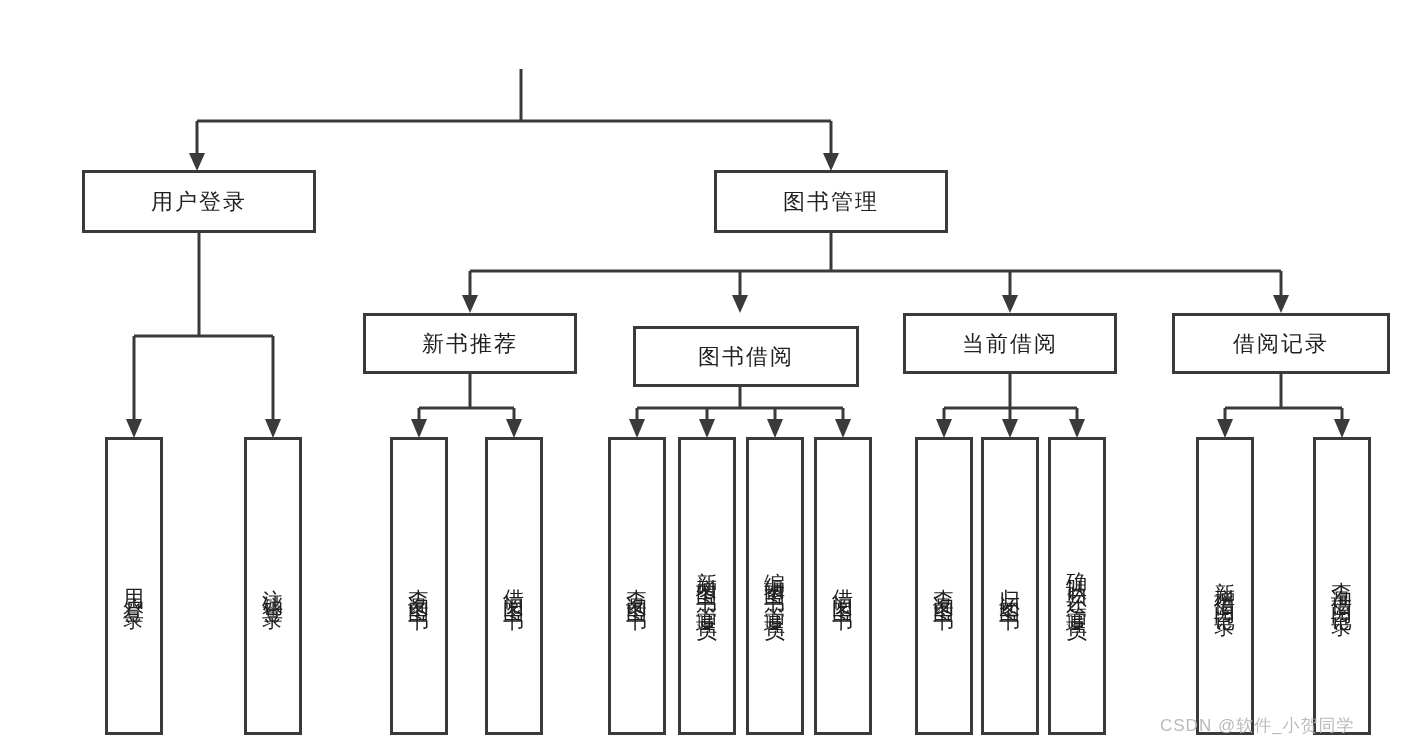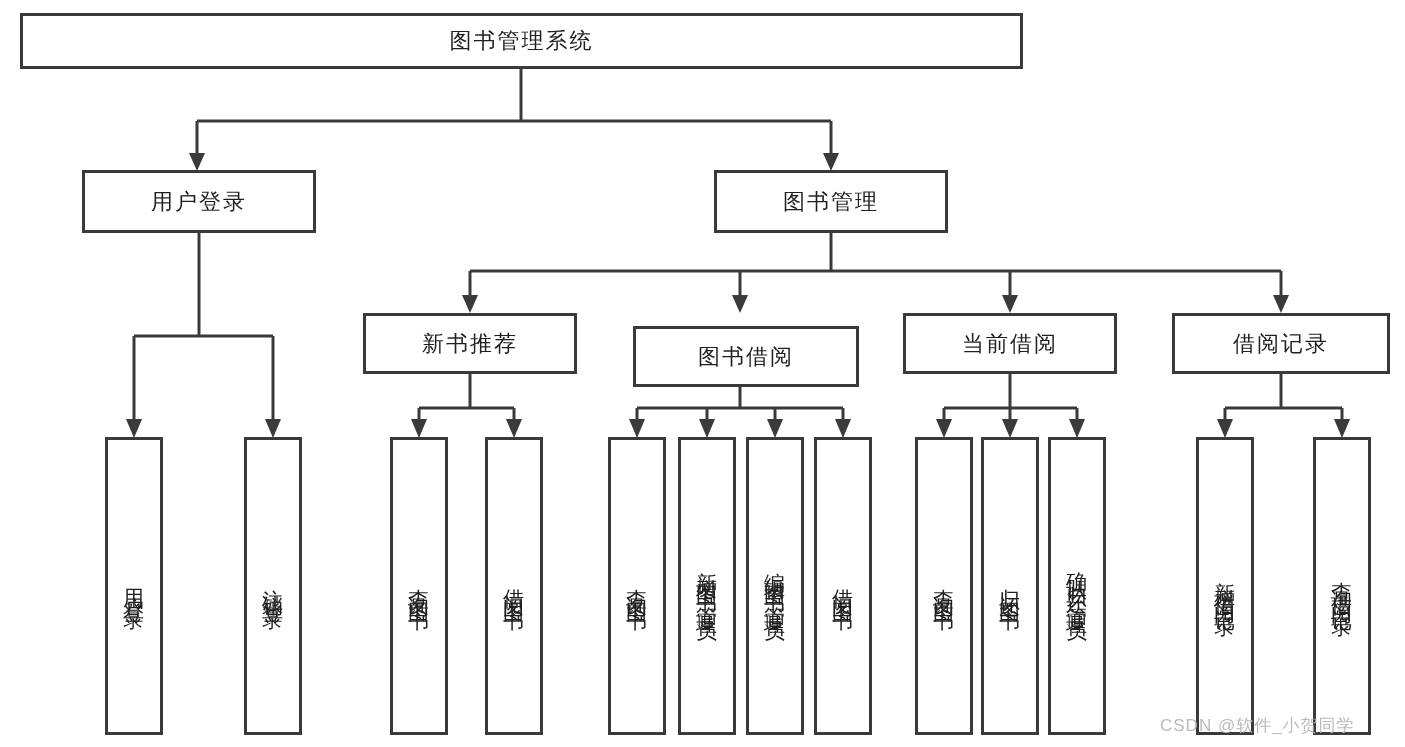--- a/index.html
+++ b/index.html
@@ -129,23 +129,20 @@
 
       <polygon points="936,419 952,419 944,438"></polygon>
       <polygon points="1002,419 1018,419 1010,438"></polygon>
       <polygon points="1069,419 1085,419 1077,438"></polygon>
 
       <polygon points="1217,419 1233,419 1225,438"></polygon>
       <polygon points="1334,419 1350,419 1342,438"></polygon>
     </g>
   </svg>
 
-  <div class="box hbox" style="left:20px; top:13px; width:1003px; height:56px;">
-    <span>图书管理系统</span>
-  </div>
 
   <div class="box hbox" style="left:82px; top:170px; width:234px; height:63px;">
     <span>用户登录</span>
   </div>
   <div class="box hbox" style="left:714px; top:170px; width:234px; height:63px;text-align:center;">
     <span>图书管理</span>
   </div>
 
   <div class="box hbox" style="left:363px; top:313px; width:214px; height:61px;">
     <span>新书推荐</span>

